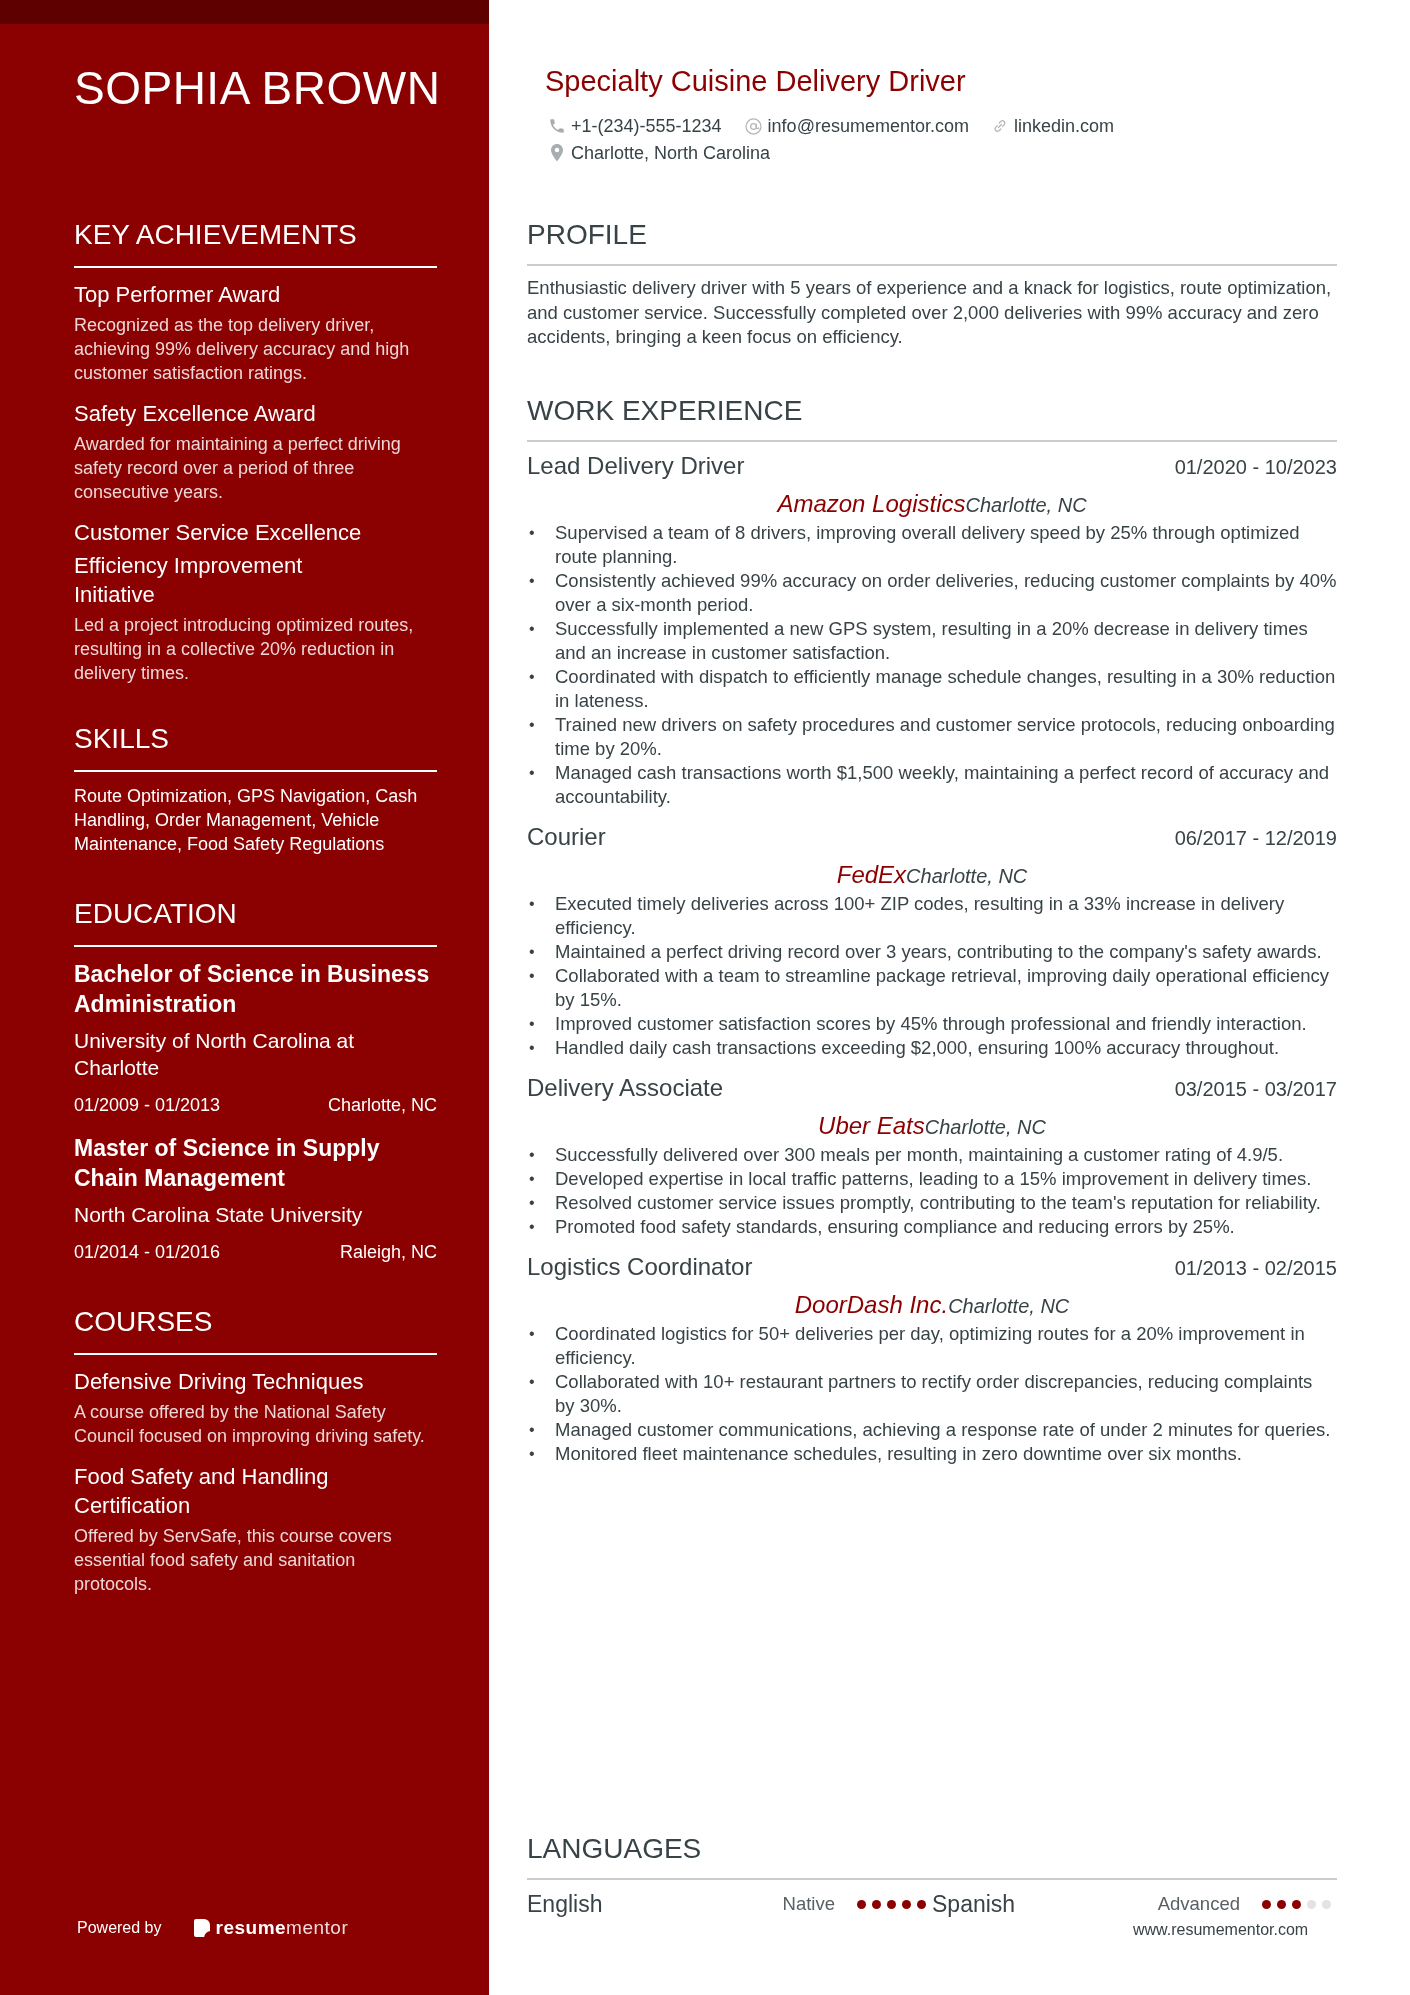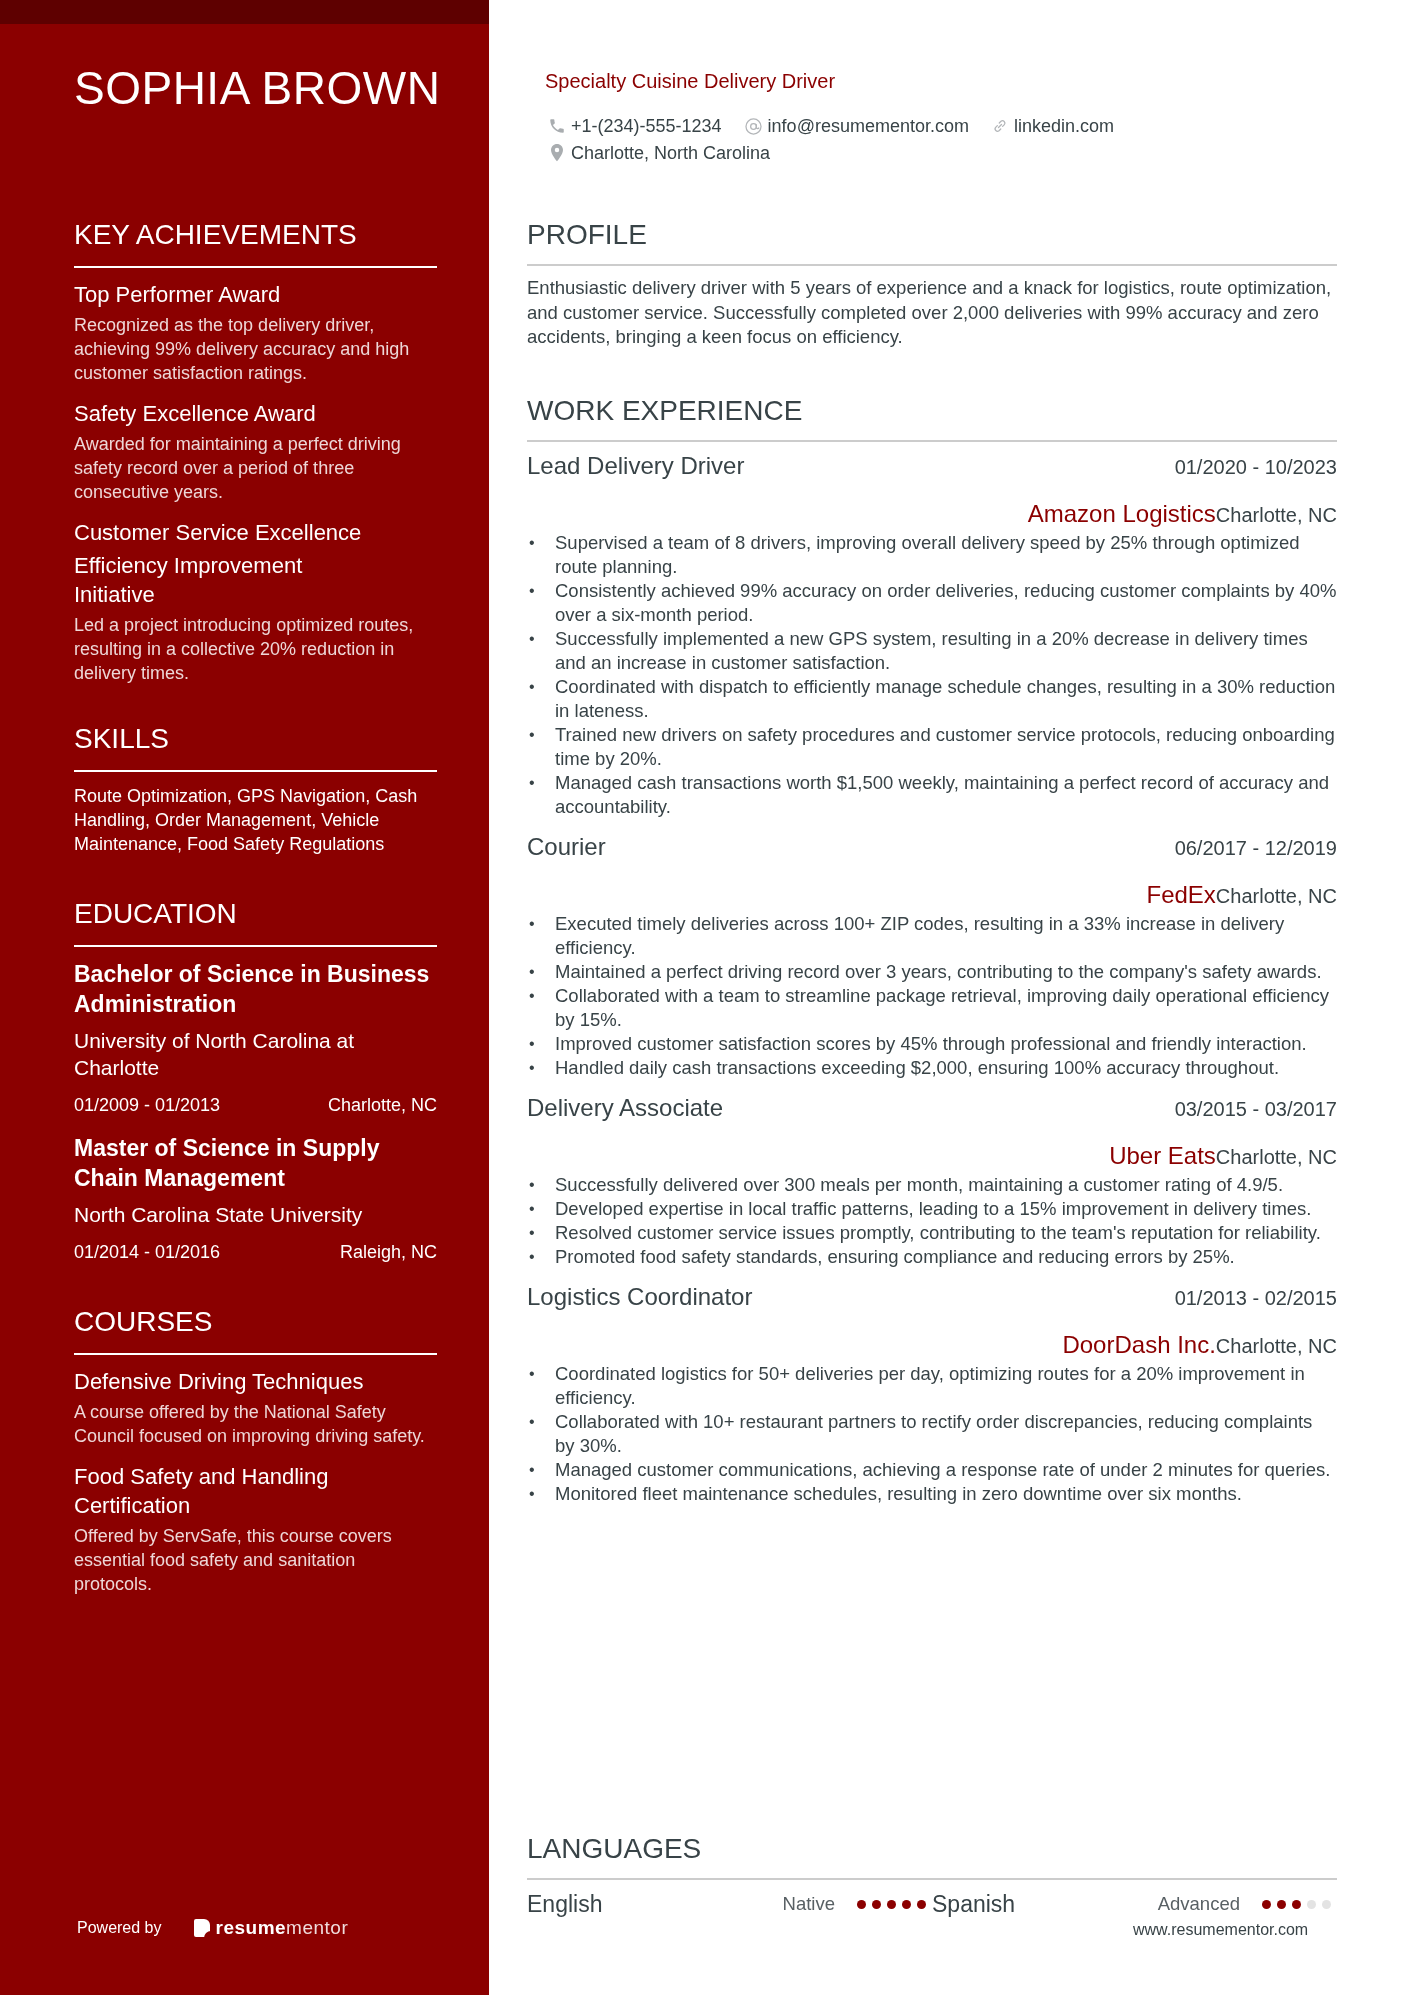--- a/index.html
+++ b/index.html
@@ -31,39 +31,39 @@
 
   .powered {
     position: absolute; left: 77px; top: 1917px; display: flex; align-items: center;
     font-size: 16px; color: #fff; text-align: center;
   }
   .powered .brand { display: flex; align-items: center; margin-left: 32px; font-size: 19px; font-weight: 700; letter-spacing: 0.5px; }
   .brand .logo-mark { width: 16px; height: 18px; background: #fff; border-radius: 2px 6px 6px 2px; margin-right: 6px; position: relative; }
   .brand .logo-mark::after { content: ""; position: absolute; right: -1px; bottom: -1px; width: 7px; height: 7px; background: #8b0000; border-radius: 7px 0 0 0; }
   .brand .mentor { font-weight: 400; color: #f0dcdc; }
   .job-title {
-    position: absolute; left: 545px; top: 64px; font-size: 20px; color: #8b0000; line-height: 34px;
+    position: absolute; left: 545px; top: 64px; font-size: 29px; color: #8b0000; line-height: 34px;
   }
   .contacts { position: absolute; left: 548px; top: 113px; font-size: 18px; color: #384347; }
   .contact-row { display: flex; align-items: center; height: 26px; margin-bottom: 1px; }
   .contact-item { display: flex; align-items: center; margin-right: 22px; }
   .contact-item svg { margin-right: 5px; flex: 0 0 auto; }
 
   .m-section { position: absolute; left: 527px; width: 810px; }
   .m-h {
     font-size: 28px; line-height: 34px; color: #384347; font-weight: 400;
     padding-bottom: 12px; border-bottom: 2px solid #cccccc; margin-bottom: 10px;
   }
   .profile-text { font-size: 18.5px; line-height: 24.5px; color: #384347; }
 
   .job { margin-bottom: 12px; }
   .job-row1 { display: flex; justify-content: space-between; align-items: baseline; }
   .job-role { font-size: 24px; line-height: 32px; color: #384347; }
   .job-dates { font-size: 20px; line-height: 32px; color: #384347; }
-  .job-row2 { display: flex; justify-content: flex-end; align-items: baseline; margin-top: 15px; }
+  .job-row2 { display: flex; justify-content: center; align-items: baseline; margin-top: 5px; font-style: italic; }
   .job-company { font-size: 24px; line-height: 32px; color: #8b0000; }
   .job-loc { font-size: 20px; line-height: 28px; color: #384347; }
   .bullets { list-style: none; margin-top: 1px; }
   .bullets li { position: relative; padding-left: 28px; font-size: 18.5px; line-height: 24px; color: #384347; }
   .bullets li::before { content: "\2022"; position: absolute; left: 2px; top: 0; font-size: 16px; color: #384347; }
 
   .lang-row { display: flex; align-items: flex-end; margin-top: 2px; }
   .lang { display: flex; align-items: center; width: 405px; }
   .lang-name { font-size: 23px; line-height: 32px; color: #384347; width: 180px; }
   .lang-level { font-size: 18.5px; color: #586064; width: 128px; text-align: right; margin-right: 22px; }

